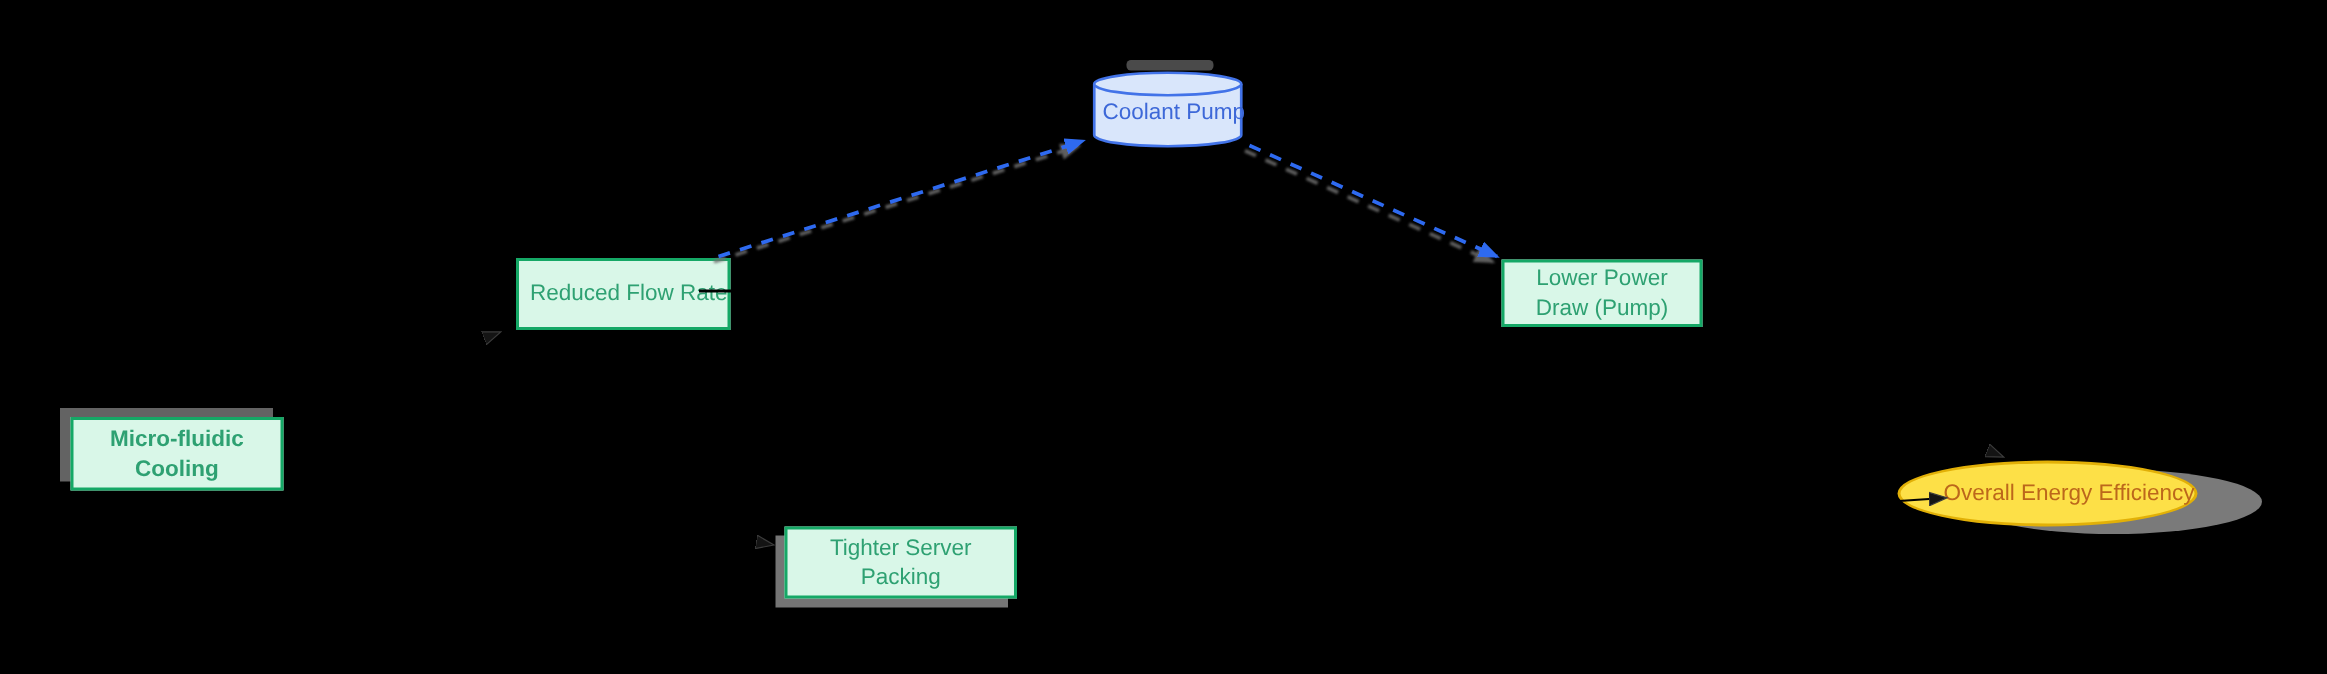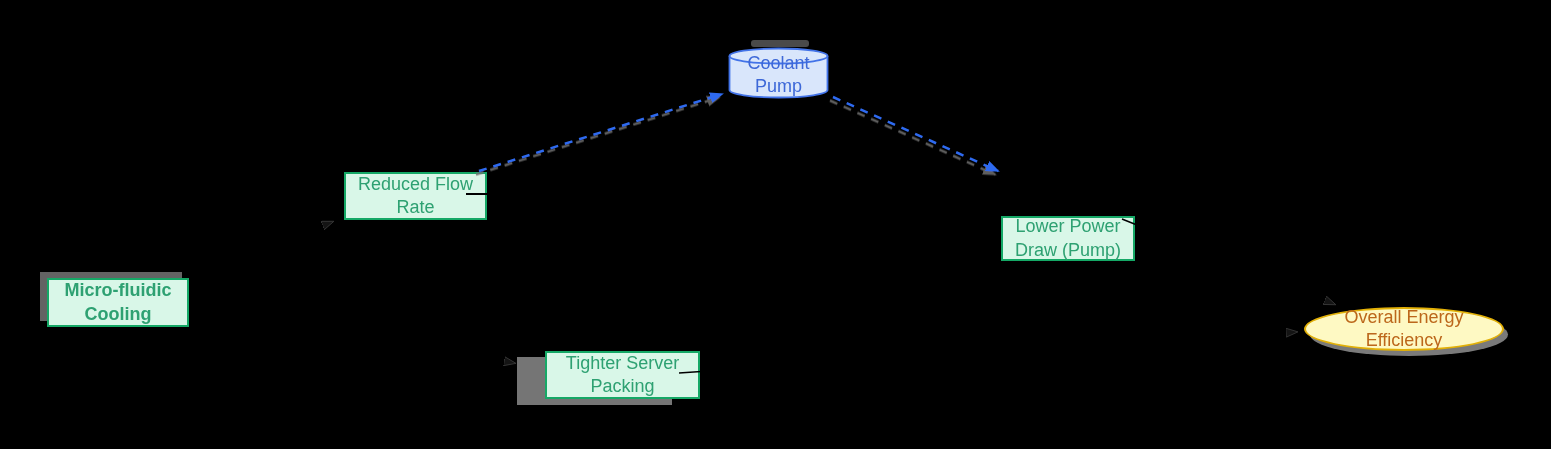--- a/index.html
+++ b/index.html
@@ -7,38 +7,38 @@
     position:relative;
     width:1551px;height:449px;
     background:#000000;
     font-family:"Liberation Sans","DejaVu Sans",sans-serif;
     overflow:hidden;
   }
   .node{
     position:absolute;
     display:flex;align-items:center;justify-content:flex-end;
     text-align:center;
-    font-size:18px;line-height:1.3;
+    font-size:15px;line-height:1.3;
     box-sizing:border-box;
     z-index:3;
   }
   .green-box{
     background:#d9f7e8;
     border:2px solid #15a866;
     color:#2ea172;
   }
   .shadow-blob{position:absolute;z-index:1;}
   .n-reduced{left:344px;top:172px;width:143px;height:48px;}
-  .n-lower{left:1001px;top:173px;width:134px;height:45px;padding:0 6px;margin-top:43px;}
+  .n-lower{left:1001px;top:173px;width:134px;height:45px;padding:0 6px;}
   .n-micro{left:47px;top:278px;width:142px;height:49px;font-weight:bold;}
-  .n-tighter{left:545px;top:351px;width:155px;height:48px;}
+  .n-tighter{left:523px;top:351px;width:155px;height:48px;}
   .n-ellipse{
-    left:1304px;top:307px;width:200px;height:44px;
+    left:1265px;top:307px;width:200px;height:44px;
     border-radius:50%;
-    background:#fef9c3;
+    background:#fde047;
     border:2px solid #e2b007;
     color:#bc671b;
   }
   .sh-micro{left:40px;top:272px;width:142px;height:49px;background:#636363;}
   .sh-tighter{left:517px;top:357px;width:155px;height:48px;background:#757575;}
   .sh-ellipse{left:1310px;top:313px;width:198px;height:43px;background:#7a7a7a;border-radius:50%;}
   .sh-pumptop{left:751px;top:40px;width:58px;height:7px;background:#4a4a4a;border-radius:3px;}
   .n-pump{
     left:727px;top:46px;width:103px;height:53px;
     color:#3d68d8;

